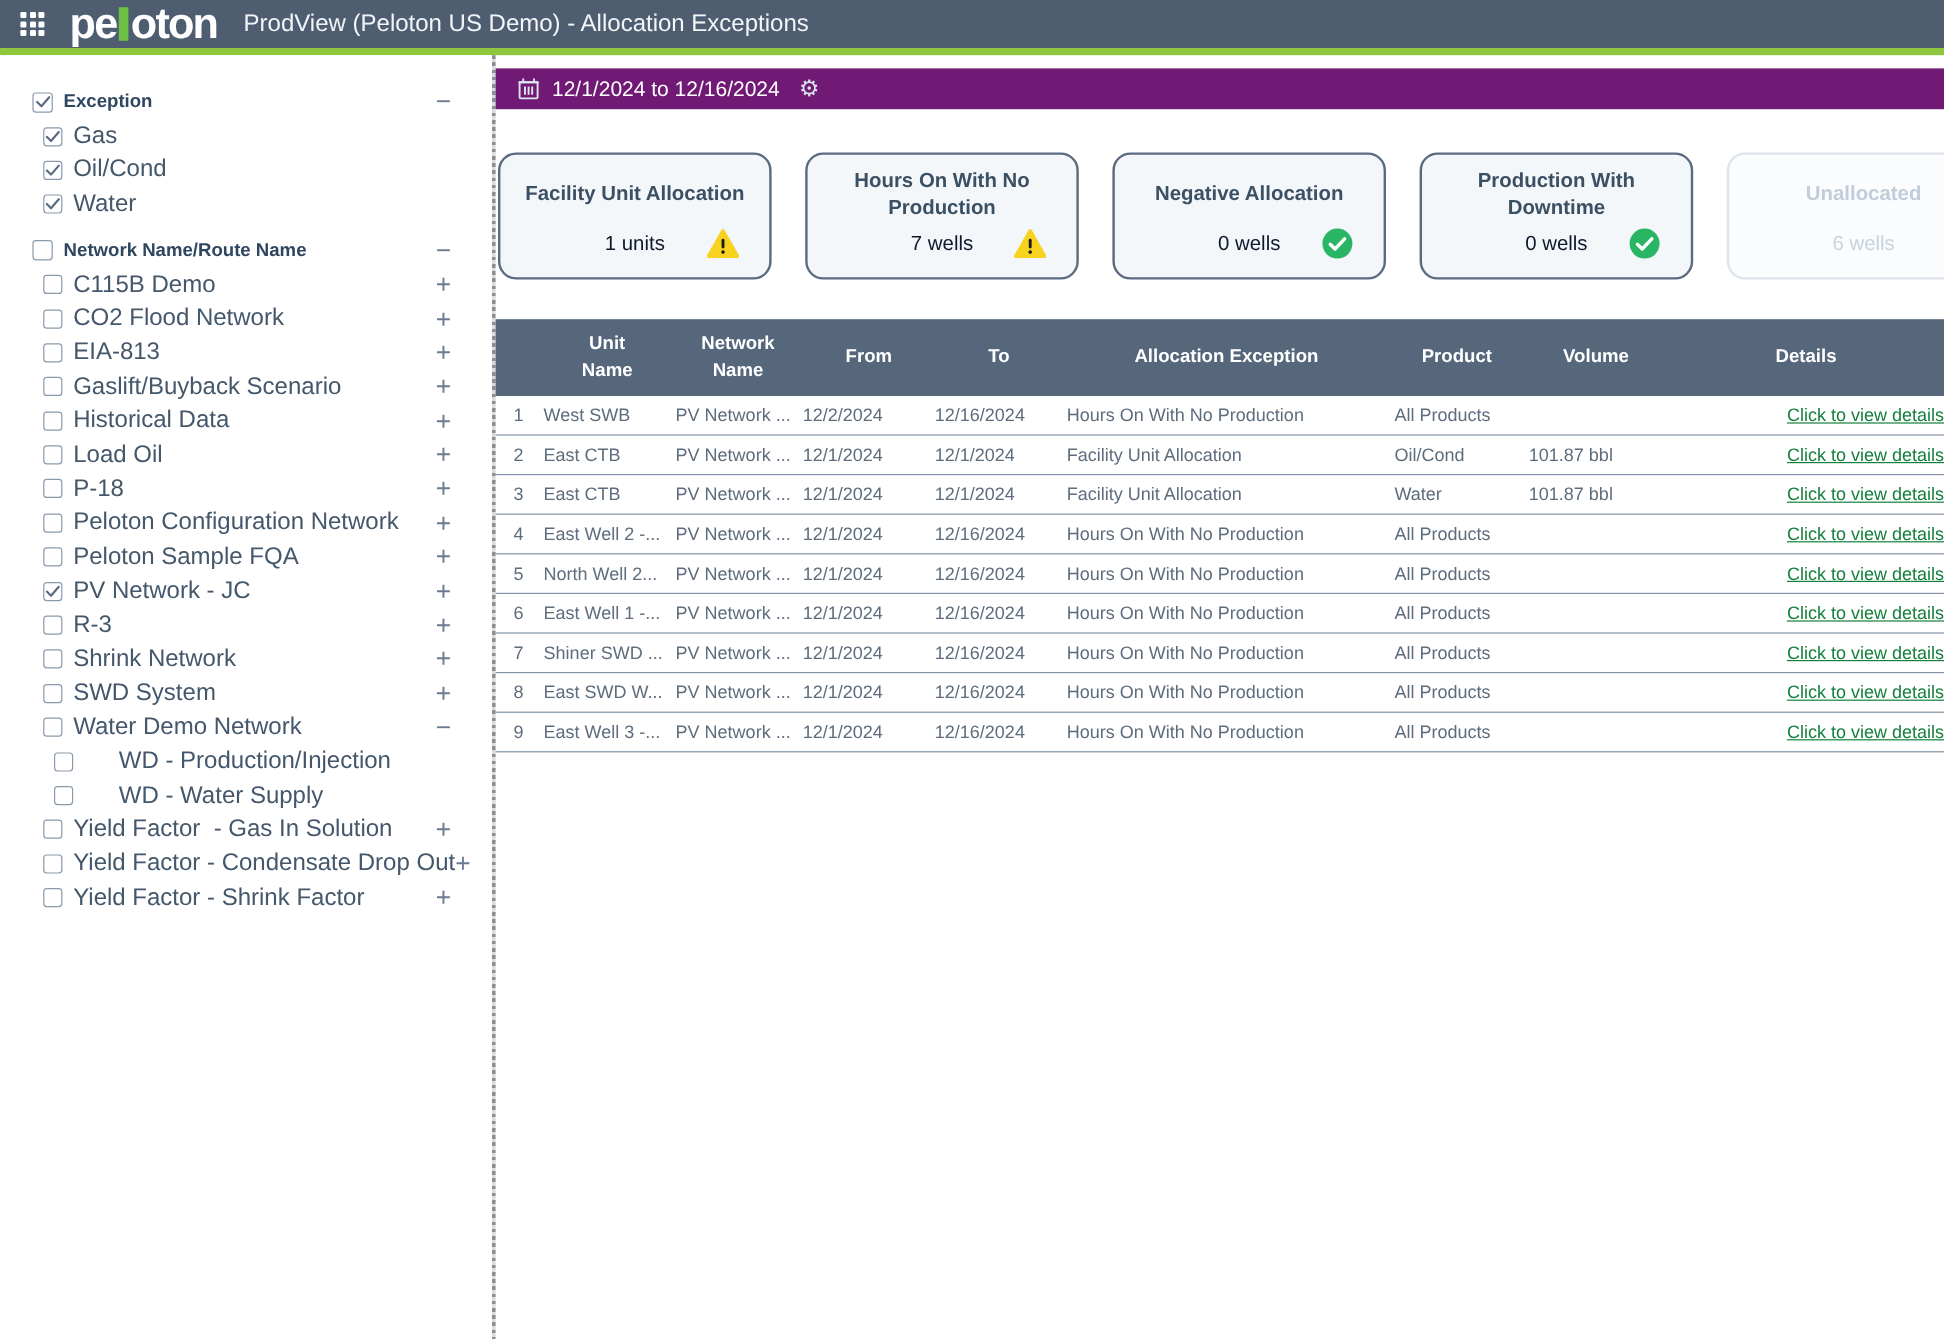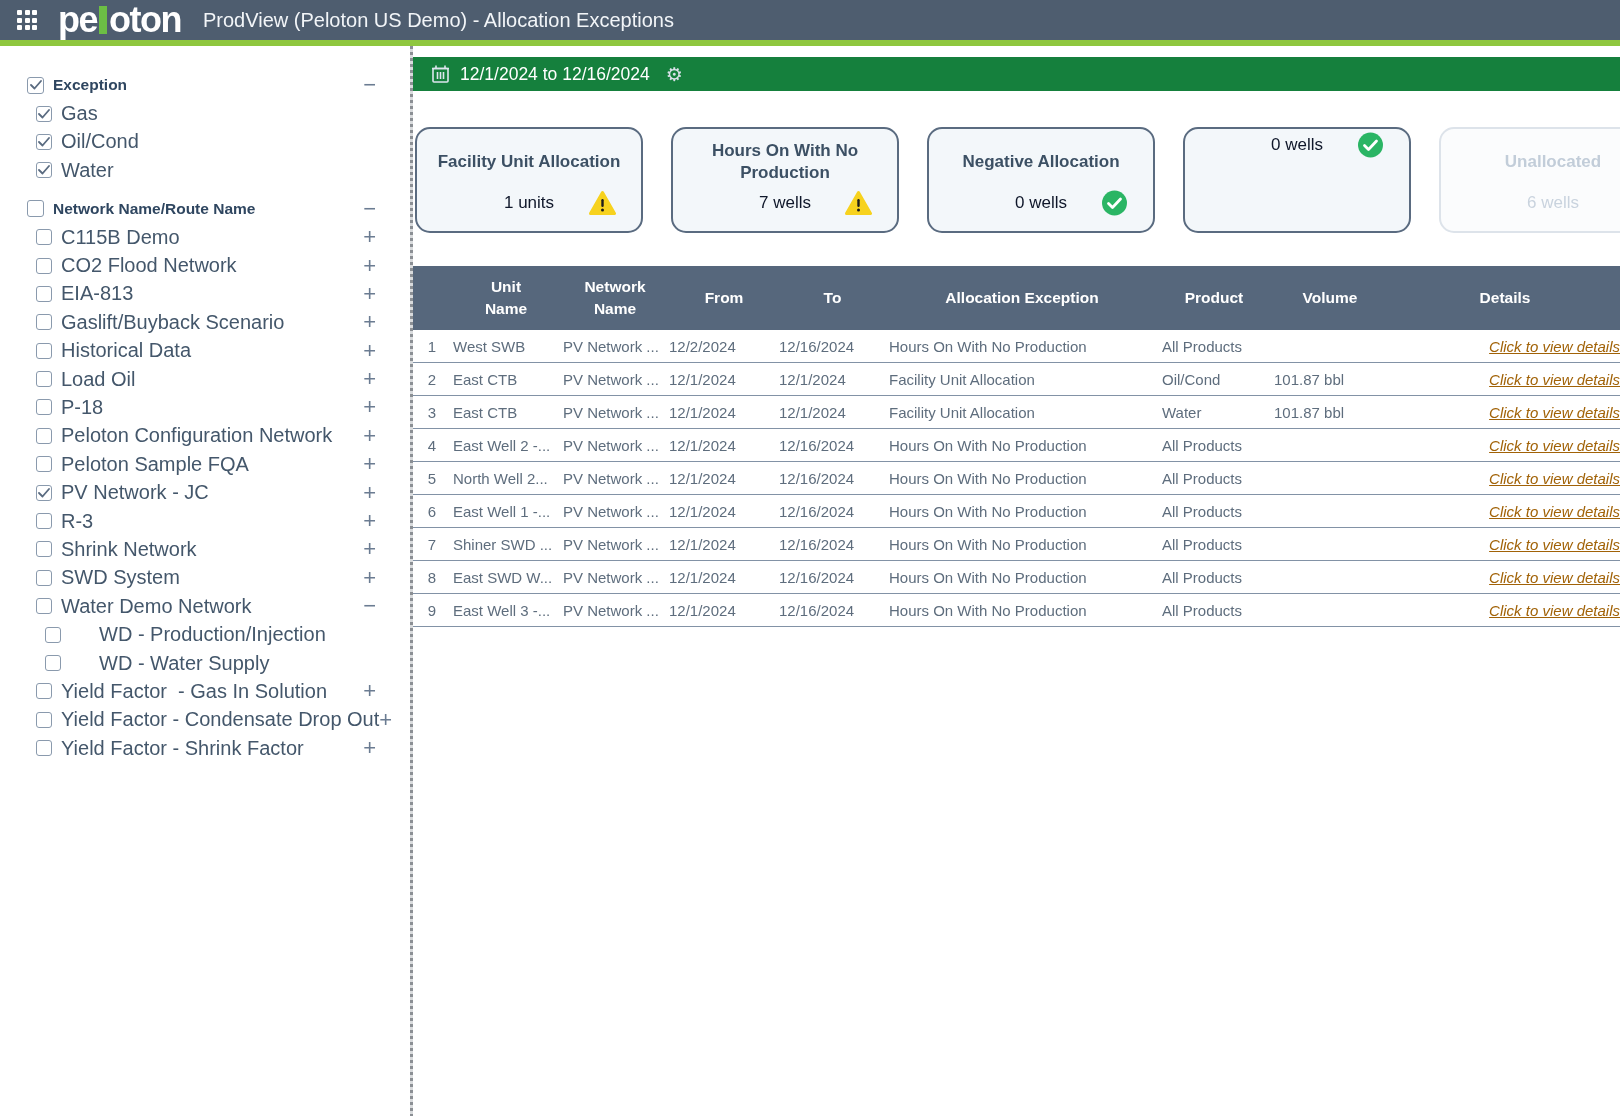--- a/index.html
+++ b/index.html
@@ -40,21 +40,21 @@
   .group .tree-label { font-weight:bold; color:#2F4660; font-size:15.5px; }
   .expander { margin-left:auto; margin-right:34px; color:#6B7C92; font-size:22px;
     font-weight:300; line-height:1; cursor:pointer; }
 
   
   .splitter { position:absolute; left:410px; top:46px; width:3px; height:1070px;
     background:repeating-linear-gradient(to bottom,#8b8f94 0 3px,#d9dbdd 3px 6px); cursor:col-resize; }
 
   
   .main { position:absolute; left:413px; top:46px; width:1207px; height:1070px; }
-  .datebar { margin-top:11px; height:34px; background:#15803d; display:flex;
+  .datebar { margin-top:11px; height:34px; background:#701a75; display:flex;
     align-items:center; padding-left:17px; color:#fff; }
   .datebar .cal-icon { display:inline-flex; margin-right:9px; }
   .datebar .date-text { font-size:17.5px; }
   .datebar .gear-icon { margin-left:16px; font-size:19px; color:#D9E1E9; cursor:pointer;
     font-family:"DejaVu Sans",sans-serif; }
 
   
   .cards { margin-top:36px; padding-left:2px; display:flex; gap:28px; height:106px; }
   .card { width:228px; height:106px; flex:0 0 auto; border:2px solid #5A6B80; border-radius:15px;
     background:#F3F7FA; display:flex; flex-direction:column; cursor:pointer; }
@@ -75,21 +75,21 @@
   .th { display:flex; align-items:center; justify-content:center; text-align:center; line-height:1.45; }
   .th .hl { display:inline-block; max-width:68px; }
   .trow { display:grid; grid-template-columns:var(--cols); height:33px;
     border-bottom:1px solid #8292A6; font-size:15px; color:#5E6D7D; }
   .c { display:flex; align-items:center; overflow:hidden; white-space:nowrap; }
   .c-num { justify-content:center; }
   .c-unit,.c-network { padding-left:2px; }
   .c-exc { padding-left:3px; }
   .c-prod,.c-vol { padding-left:4px; }
   .c-det { justify-content:flex-end; }
-  .details-link { color:#a16207; text-decoration:underline; cursor:pointer;font-style:italic; }
+  .details-link { color:#15803d; text-decoration:underline; cursor:pointer; }
 </style>
 </head>
 <body>
 
 <div class="app-header">
   <div class="launcher">
     <i></i>
       <i></i>
       <i></i>
       <i></i>
@@ -385,20 +385,21 @@
         
         <span class="card-icon ok">
           <svg width="27" height="27" viewBox="0 0 27 27">
             <circle cx="13.5" cy="13.5" r="12.5" fill="#2AB564"></circle>
             <polyline points="7.5,14 11.5,18 19.5,9.5" fill="none" stroke="#fff" stroke-width="2.8" stroke-linecap="round" stroke-linejoin="round"></polyline>
           </svg>
         </span>
       </div>
     </div>
       <div class="card">
+      <div class="card-title">Production With Downtime</div>
       <div class="card-value-row">
         <span class="card-value">0 wells</span>
         
         <span class="card-icon ok">
           <svg width="27" height="27" viewBox="0 0 27 27">
             <circle cx="13.5" cy="13.5" r="12.5" fill="#2AB564"></circle>
             <polyline points="7.5,14 11.5,18 19.5,9.5" fill="none" stroke="#fff" stroke-width="2.8" stroke-linecap="round" stroke-linejoin="round"></polyline>
           </svg>
         </span>
       </div>

